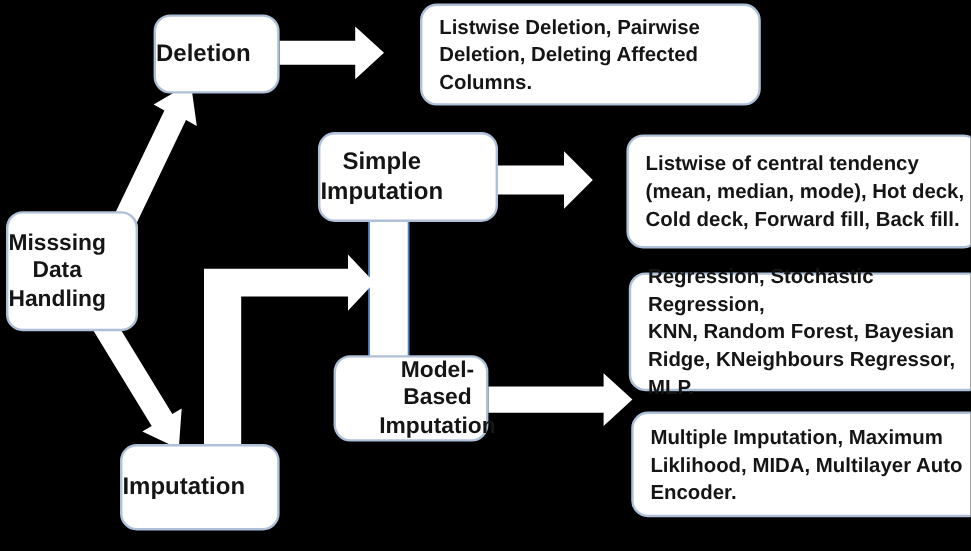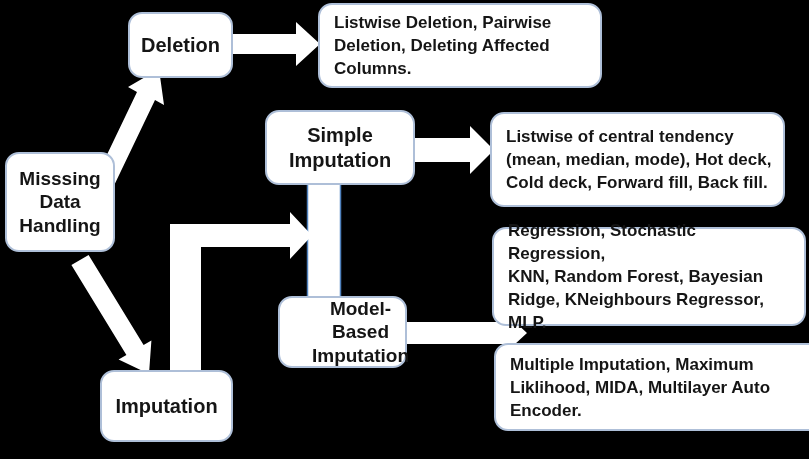--- a/index.html
+++ b/index.html
@@ -16,35 +16,35 @@
     background:#ffffff;
     border:2px solid #aebfd8;
     border-radius:14px;
     box-sizing:border-box;
     display:flex;
     align-items:center;
     color:#151515;
     font-weight:bold;
   }
   .node{
-    justify-content:center;
     text-align:center;
     white-space:pre-line;
     line-height:1.22;
   }
   .desc{
     justify-content:flex-start;
     text-align:left;
     white-space:pre-line;
     padding:6px 10px 6px 14px;
     font-size:17px;
     line-height:23px;
+    margin-left:32px;
   }
   
-  .b-root{left:5px;top:152px;width:110px;height:100px;font-size:19px;}
+  .b-root{left:5px;top:176px;width:110px;height:100px;font-size:19px;}
   .b-deletion{left:128px;top:12px;width:105px;height:66px;font-size:20px;}
   .b-simple{left:265px;top:110px;width:150px;height:75px;font-size:20px;}
   .b-model{left:278px;top:296px;width:129px;height:72px;font-size:19px;padding-left:36px;}
   .b-imputation{left:100px;top:370px;width:133px;height:72px;font-size:20px;}
   
   .b-del-methods{left:318px;top:3px;width:284px;height:85px;}
   .b-simp-methods{left:490px;top:112px;width:295px;height:95px;}
   .b-model-methods1{left:492px;top:227px;width:314px;height:99px;}
   .b-model-methods2{left:494px;top:343px;width:337px;height:88px;}
 </style>

